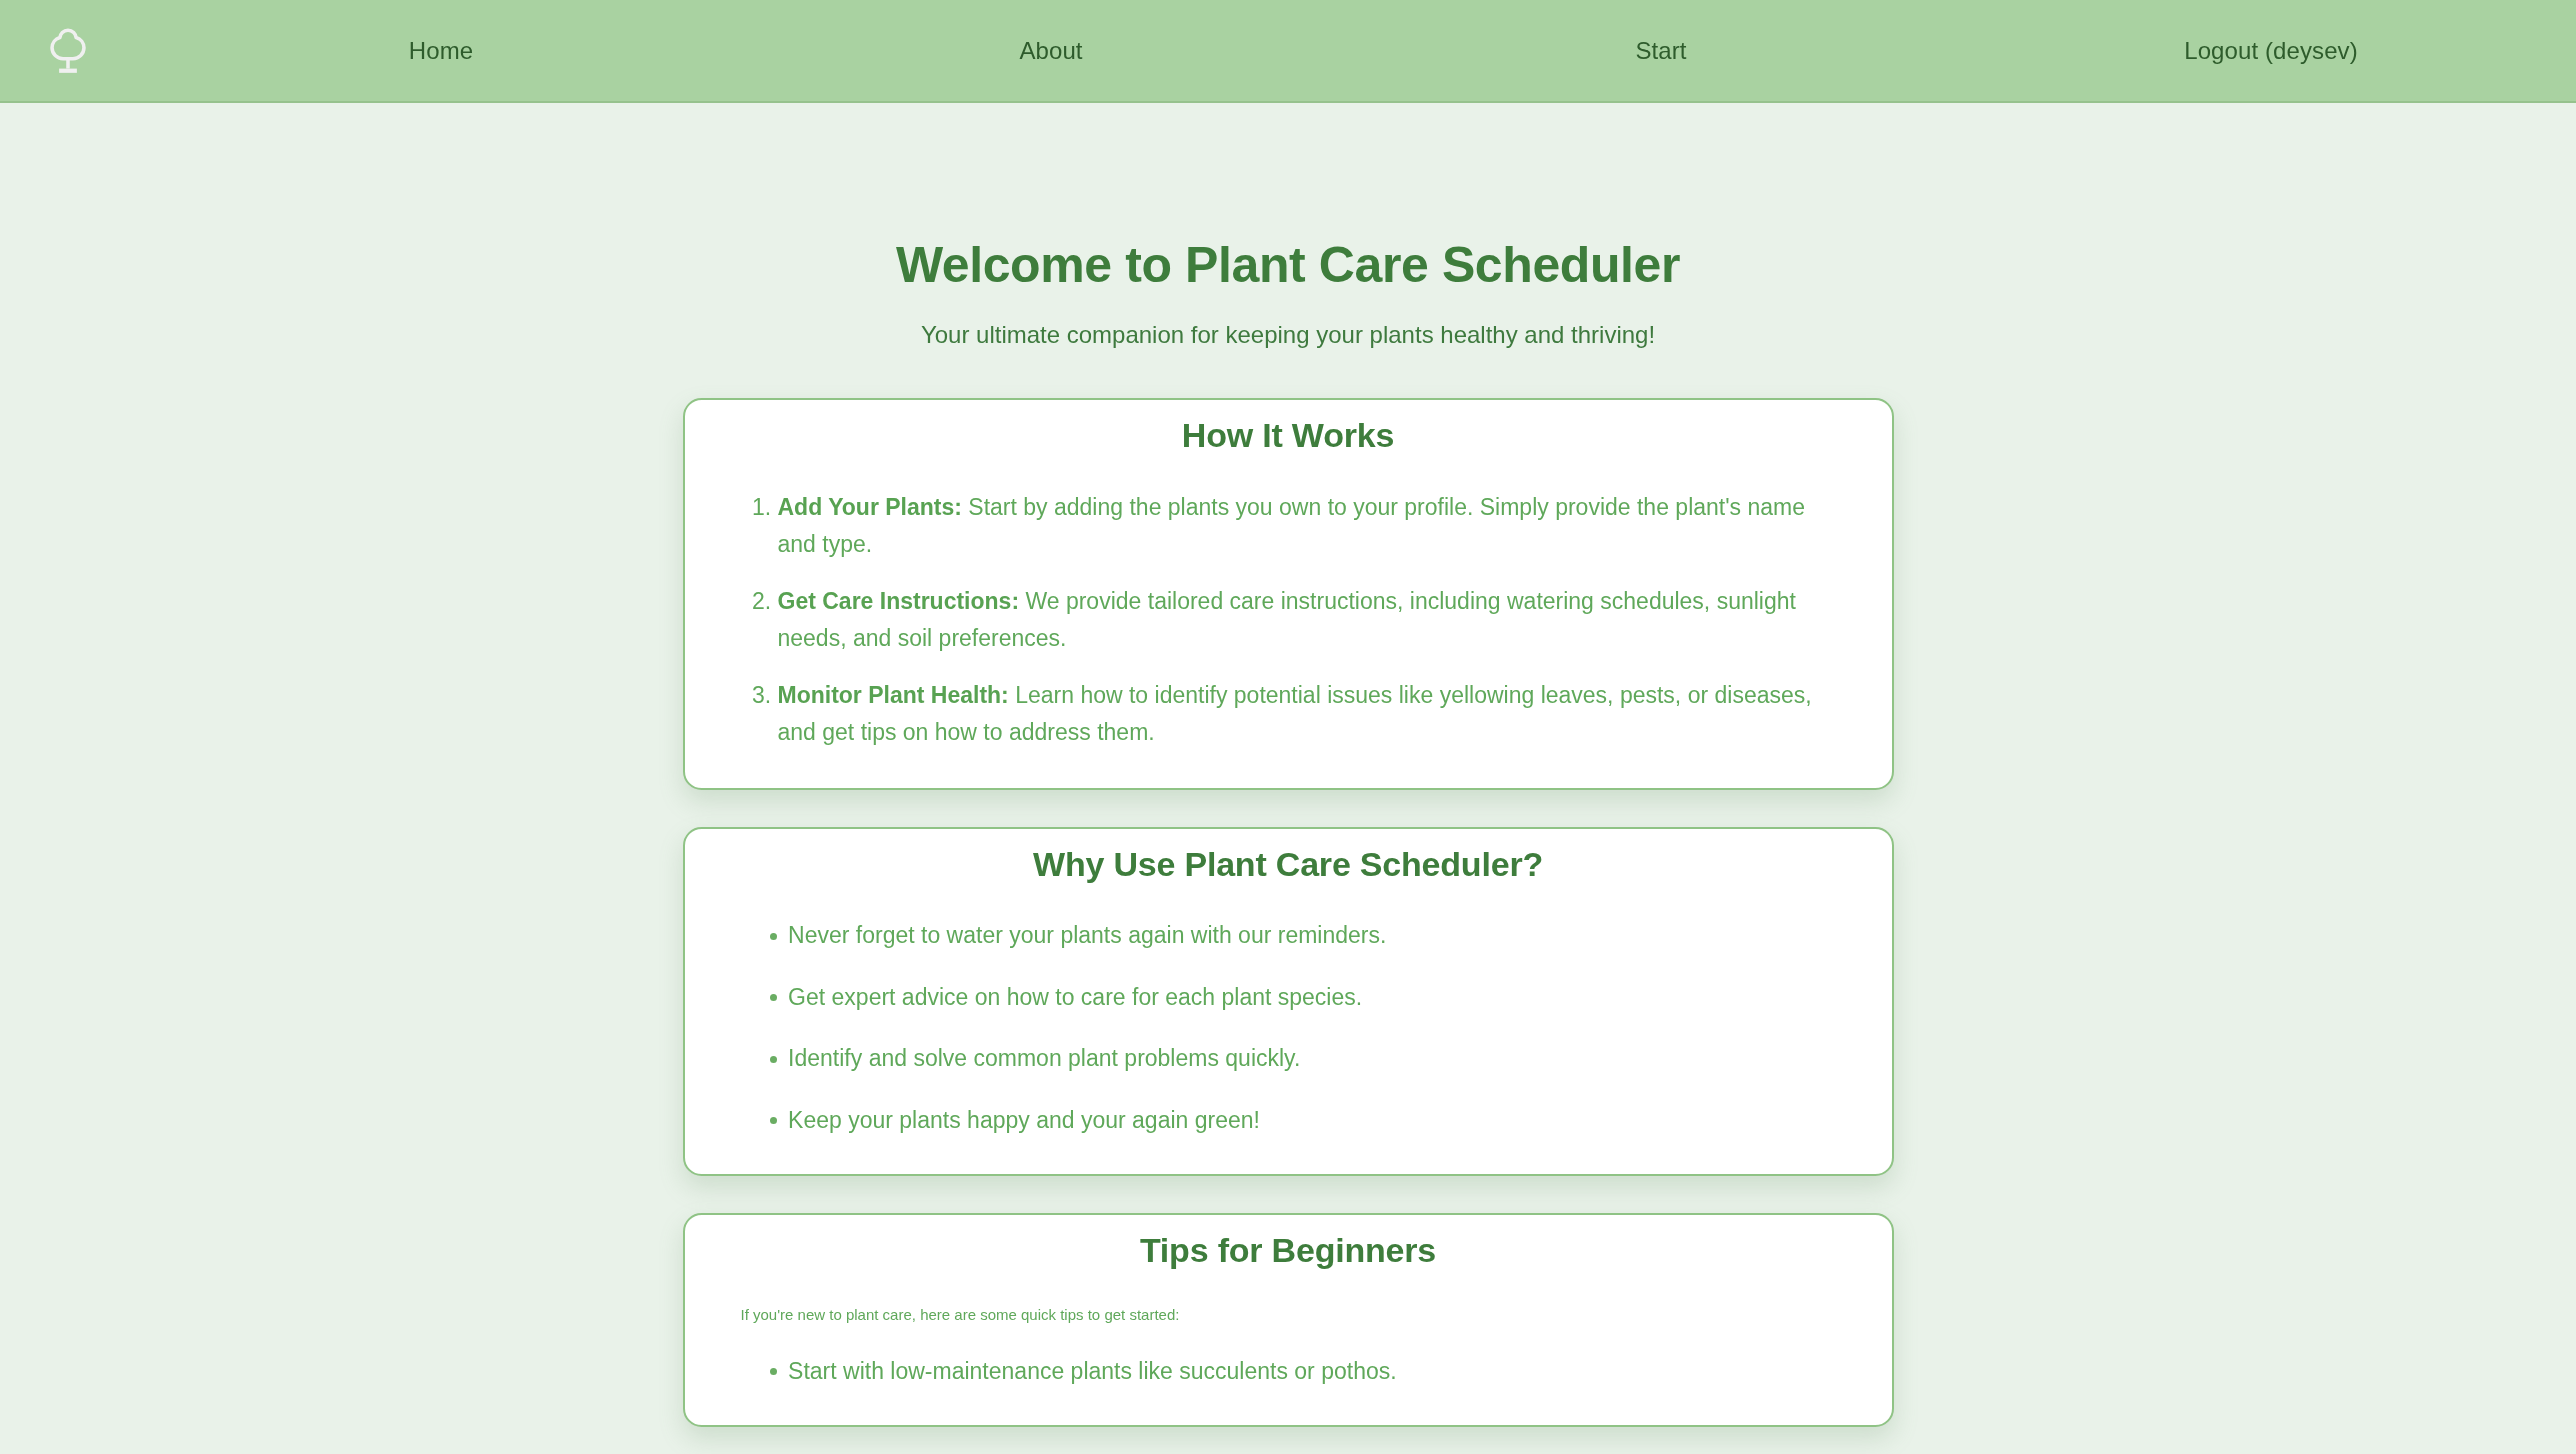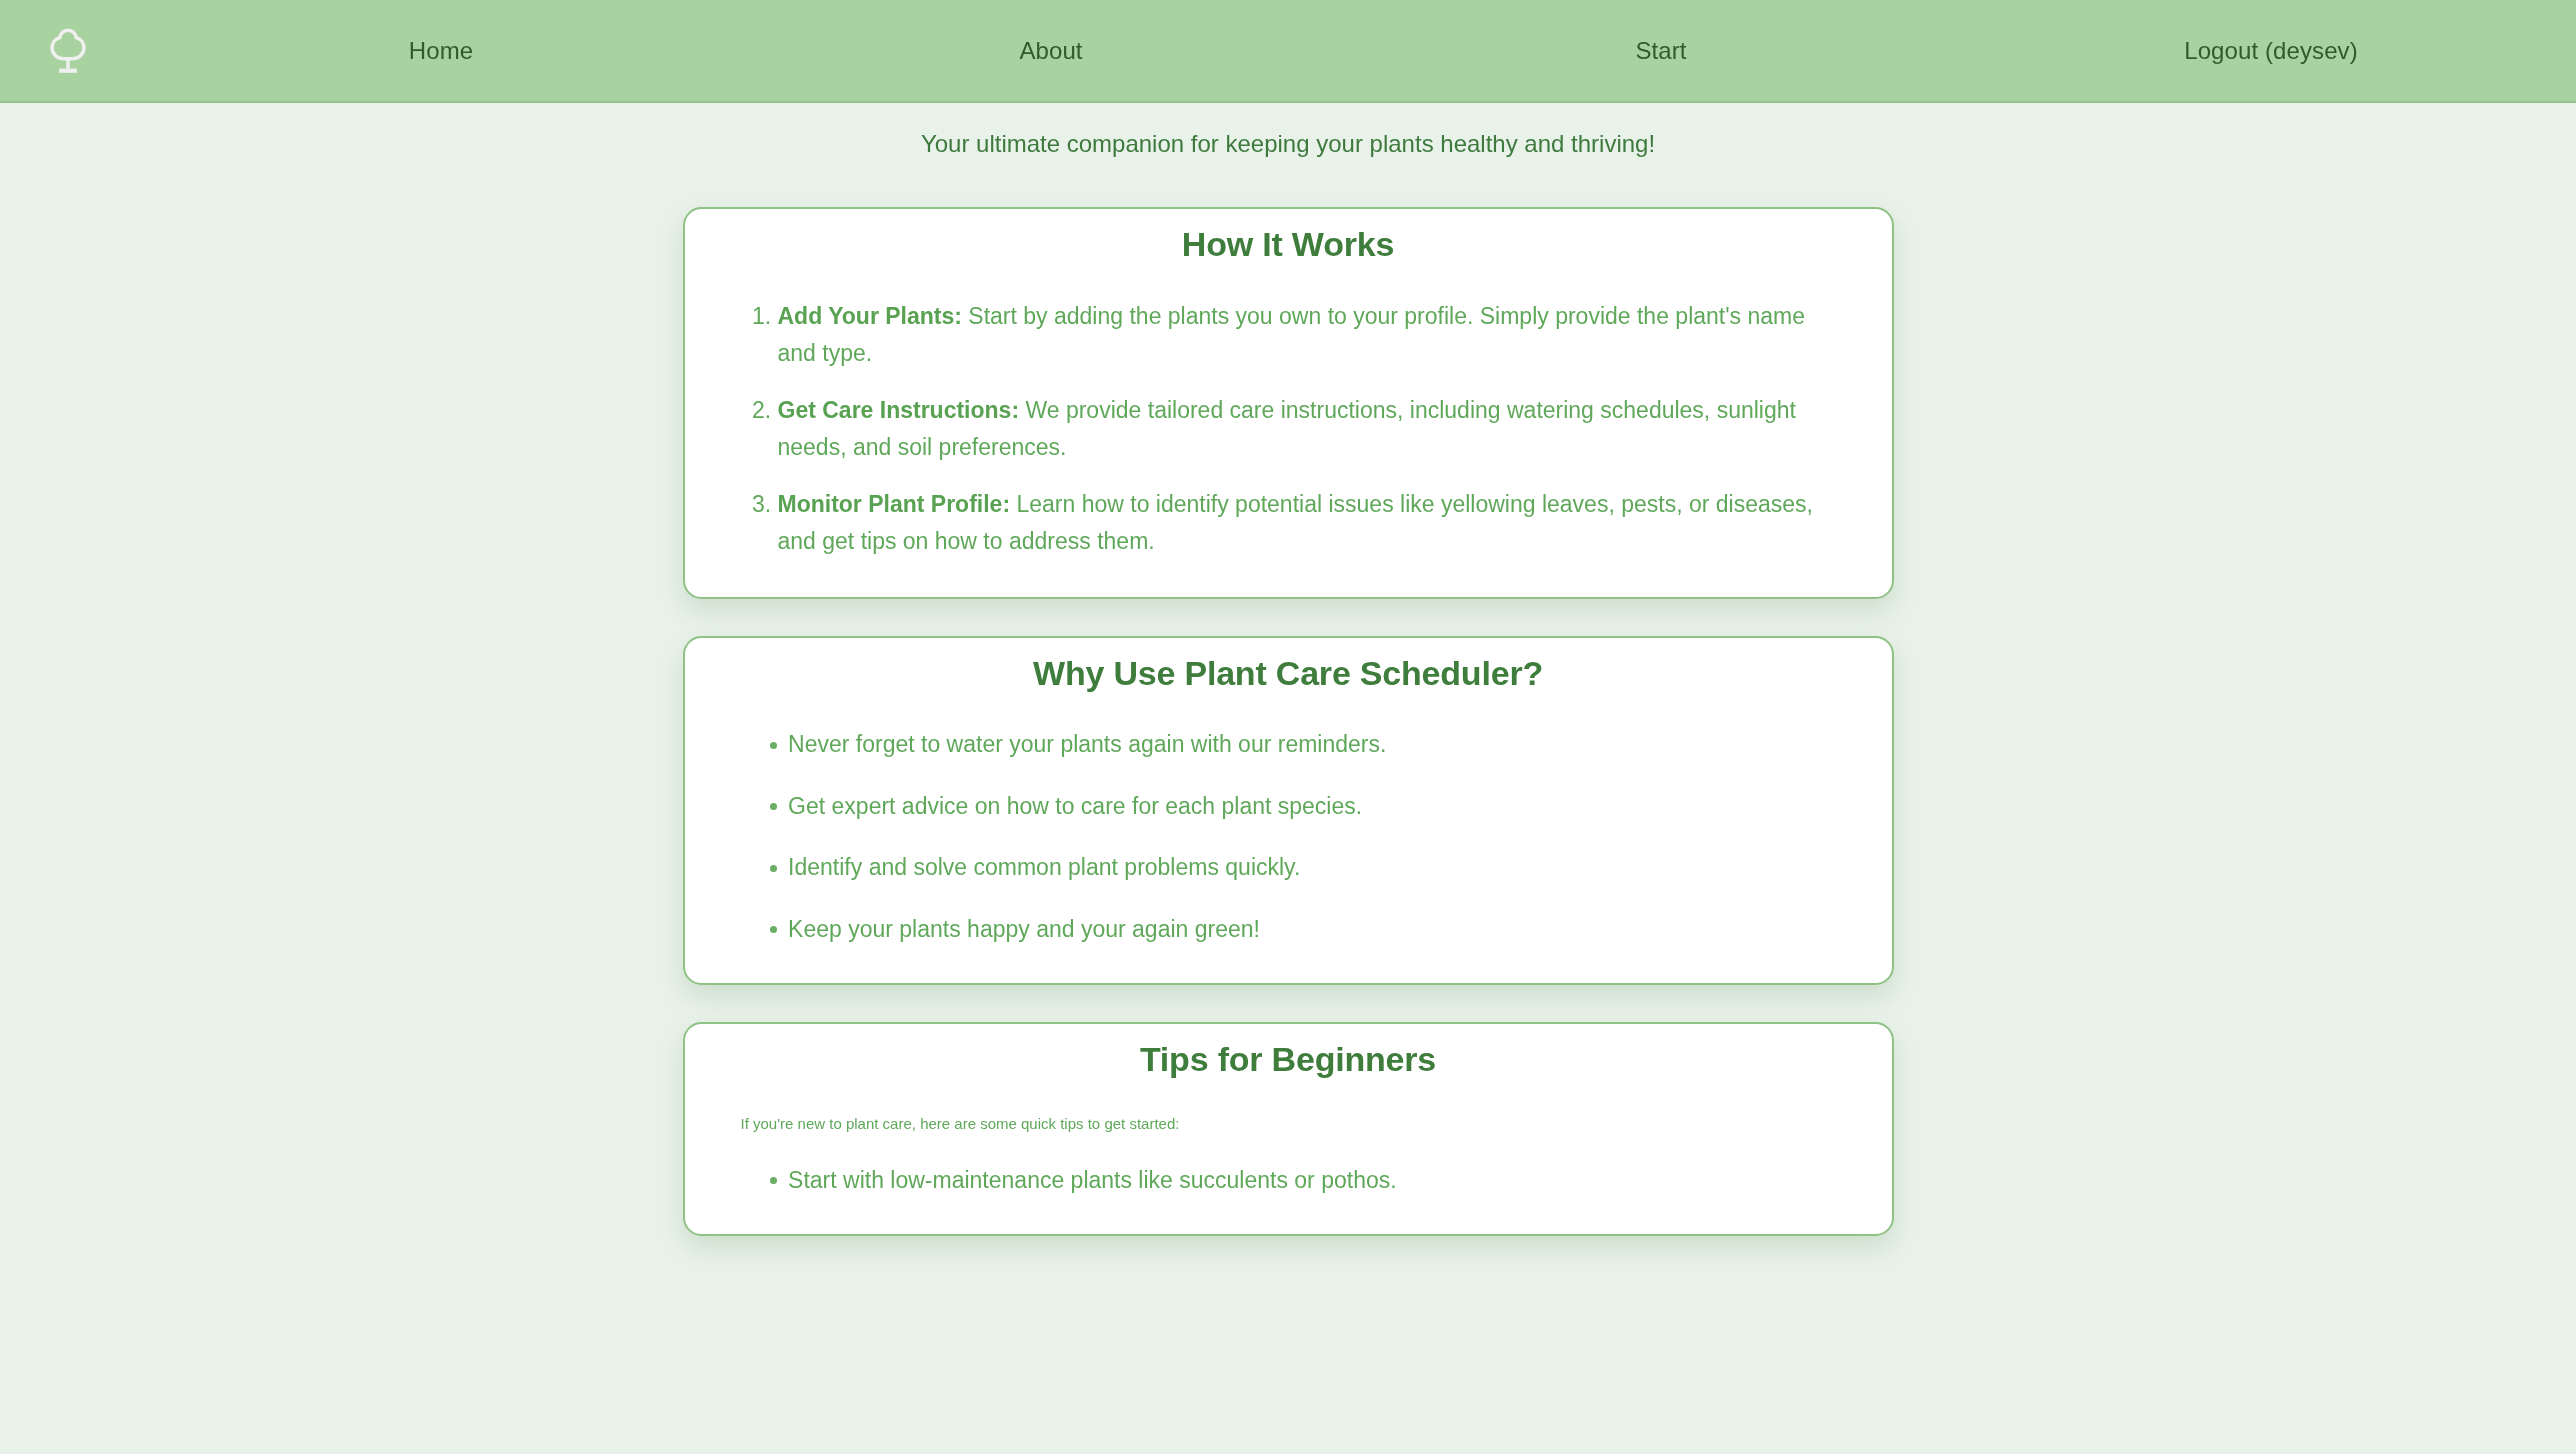--- a/index.html
+++ b/index.html
@@ -179,35 +179,36 @@
       <a class="nav-link">Start</a>
     </li>
     <li class="nav-item">
       <a class="nav-link">Logout (deysev)</a>
     </li>
   </ul>
 </header>
 
 <main>
 
+  <h1 class="page-title">Welcome to Plant Care Scheduler</h1>
   <p class="page-subtitle">Your ultimate companion for keeping your plants healthy and thriving!</p>
 
   <div class="card-wrap">
 
     <section class="card card-first">
       <h2 class="card-title">How It Works</h2>
       <ol class="steps">
         <li>
           <span class="step-label">Add Your Plants:</span><span> Start by adding the plants you own to your profile. Simply provide the plant's name and type.</span>
         </li>
         <li>
           <span class="step-label">Get Care Instructions:</span><span> We provide tailored care instructions, including watering schedules, sunlight needs, and soil preferences.</span>
         </li>
         <li>
-          <span class="step-label">Monitor Plant Profile:</span><span> Learn how to identify potential issues like yellowing leaves, pests, or diseases, and get tips on how to address them.</span>
+          <span class="step-label">Monitor Plant Health:</span><span> Learn how to identify potential issues like yellowing leaves, pests, or diseases, and get tips on how to address them.</span>
         </li>
       </ol>
     </section>
 
     <section class="card">
       <h2 class="card-title">Why Use Plant Care Scheduler?</h2>
       <ul class="bullets">
         <li>Never forget to water your plants again with our reminders.</li>
         <li>Get expert advice on how to care for each plant species.</li>
         <li>Identify and solve common plant problems quickly.</li>

